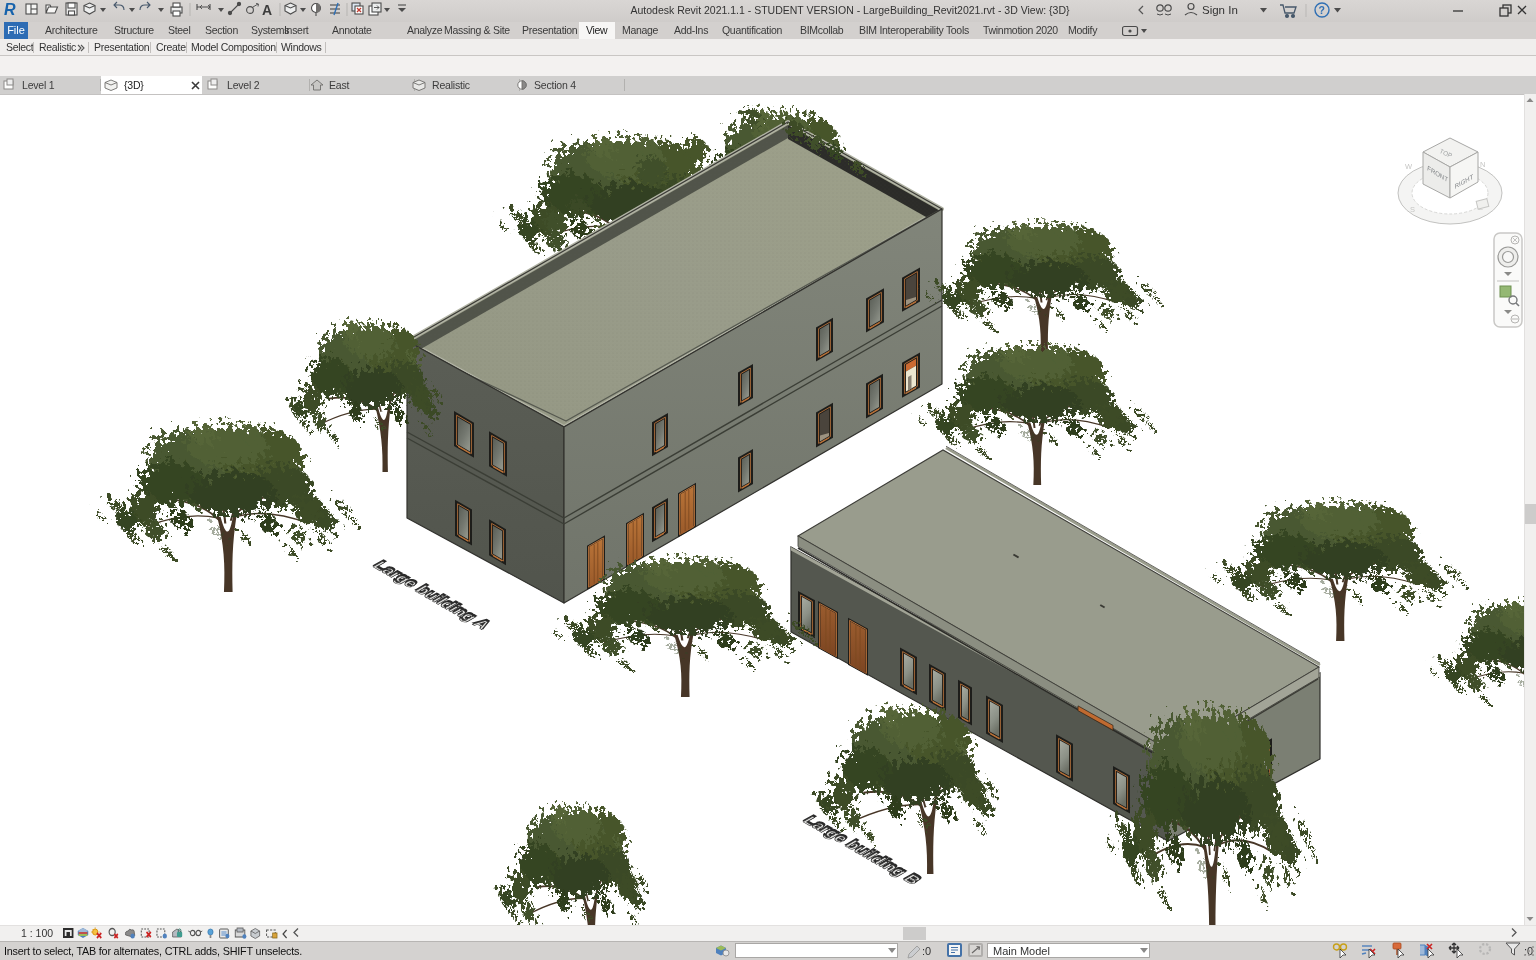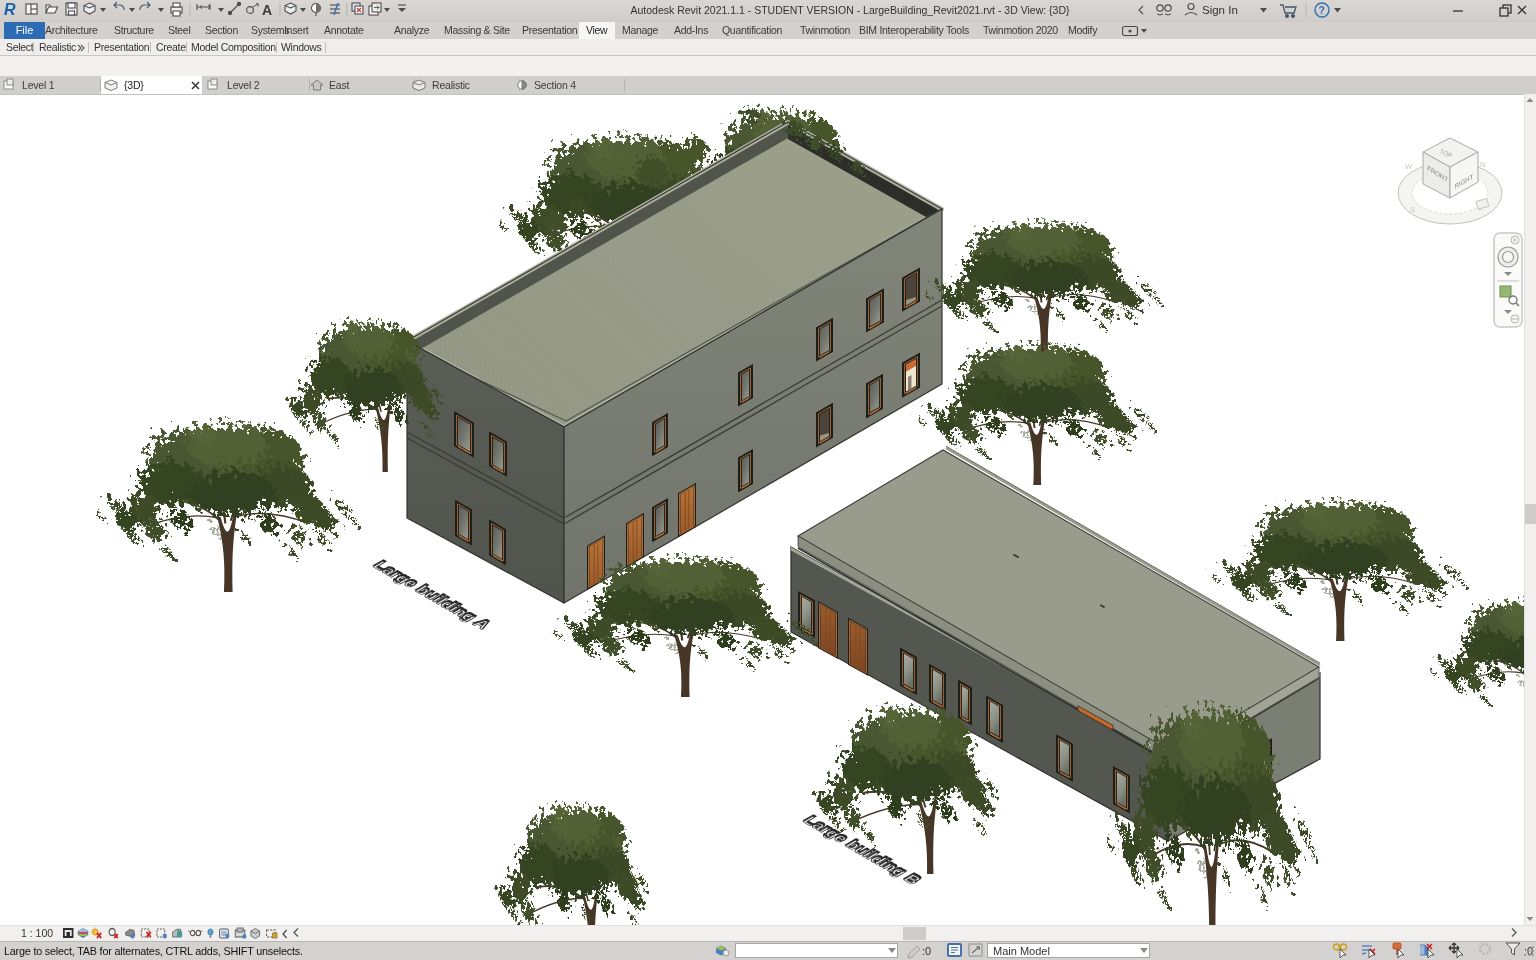--- a/index.html
+++ b/index.html
@@ -5,21 +5,21 @@
   html,body{margin:0;padding:0;width:1536px;height:960px;overflow:hidden;
     font-family:"Liberation Sans", sans-serif; background:#fff;}
   #app{position:relative;width:1536px;height:960px;background:#fff;}
   .abs{position:absolute;}
   
   #titlebar{left:0;top:0;width:1536px;height:22px;background:linear-gradient(#d9d6d4,#cfccca);}
   #titletext{left:164px;top:4px;width:1372px;text-align:center;font-size:10.5px;color:#333;}
   
   #ribbonrow{left:0;top:22px;width:1536px;height:17px;background:#d3d0ce;}
   .rtab{position:absolute;top:2px;font-size:10.5px;letter-spacing:-0.3px;color:#3a3a3a;white-space:nowrap;}
-  #filetab{left:4px;top:22px;width:41px;height:17px;background:#2d6cb4;color:#fff;text-align:center;font-size:11px;line-height:16px;}
+  #filetab{left:4px;top:22px;width:24px;height:17px;background:#2d6cb4;color:#fff;text-align:center;font-size:11px;line-height:16px;}
   #viewtab{left:579px;top:22px;width:36px;height:17px;background:#f7f6f5;}
   
   #panelrow{left:0;top:39px;width:1536px;height:16px;background:#f0eeed;border-bottom:1px solid #c9c6c4;}
   .ptxt{position:absolute;top:41px;font-size:10.5px;letter-spacing:-0.3px;color:#333;white-space:nowrap;}
   .psep{position:absolute;top:2px;width:1px;height:11px;background:#c2bfbd;}
   
   #gapstrip{left:0;top:56px;width:1536px;height:20px;background:#f3f1f0;}
   
   #tabbar{left:0;top:76px;width:1536px;height:18px;background:#d0cfce;border-bottom:1px solid #c4c2c1;}
   .vtxt{position:absolute;top:79px;font-size:10.5px;letter-spacing:-0.2px;color:#3c3c3c;white-space:nowrap;}
@@ -525,29 +525,29 @@
   </svg>
   <div id="ribbonrow" class="abs"></div>
   <div id="filetab" class="abs">File</div>
   <div id="viewtab" class="abs"></div>
   <span class="rtab" style="left:45px;top:24px">Architecture</span>
   <span class="rtab" style="left:114px;top:24px">Structure</span>
   <span class="rtab" style="left:168px;top:24px">Steel</span>
   <span class="rtab" style="left:205px;top:24px">Section</span>
   <span class="rtab" style="left:251px;top:24px">Systems</span>
   <span class="rtab" style="left:284px;top:24px">Insert</span>
-  <span class="rtab" style="left:324px;top:24px">Annotate</span>
-  <span class="rtab" style="left:394px;top:24px">Analyze</span>
+  <span class="rtab" style="left:332px;top:24px">Annotate</span>
+  <span class="rtab" style="left:407px;top:24px">Analyze</span>
   <span class="rtab" style="left:444px;top:24px">Massing &amp; Site</span>
   <span class="rtab" style="left:522px;top:24px">Presentation</span>
   <span class="rtab" style="left:586px;top:24px;color:#222">View</span>
   <span class="rtab" style="left:622px;top:24px">Manage</span>
   <span class="rtab" style="left:674px;top:24px">Add-Ins</span>
   <span class="rtab" style="left:722px;top:24px">Quantification</span>
-  <span class="rtab" style="left:800px;top:24px">Twinmotion</span>
+  <span class="rtab" style="left:800px;top:24px">BIMcollab</span>
   <span class="rtab" style="left:859px;top:24px">BIM Interoperability Tools</span>
   <span class="rtab" style="left:983px;top:24px">Twinmotion 2020</span>
   <span class="rtab" style="left:1068px;top:24px">Modify</span>
   <svg class="abs" style="left:1122px;top:25px" width="26" height="12" viewBox="0 0 26 12">
     <rect x="0.5" y="1.5" width="15" height="9" rx="2" fill="none" stroke="#4a4a4a" stroke-width="1.2"></rect>
     <circle cx="8" cy="6" r="1.6" fill="#4a4a4a"></circle>
     <path d="M19,4 l3,4 l3,-4 z" fill="#4a4a4a"></path>
   </svg>
   <div id="panelrow" class="abs"></div>
   <span class="ptxt" style="left:6px">Select</span>
@@ -685,21 +685,21 @@
       <g transform="translate(234,0)">
           <rect x="0" y="2" width="10" height="7" fill="none" stroke="#555" stroke-width="1.1" stroke-dasharray="2.5,1.5"></rect>
           <rect x="7" y="5" width="5" height="5" fill="#d8a23a" stroke="#8a6a1a" stroke-width="0.8"></rect>
         </g>
       <path d="M257,2 l-4,4 l4,4" fill="none" stroke="#444" stroke-width="1.4"></path>
     </g>
     <path d="M298,3.5 l-4,4 l4,4" fill="none" stroke="#555" stroke-width="1.3"></path>
     <path d="M1512,3.5 l4,4 l-4,4" fill="none" stroke="#555" stroke-width="1.3"></path>
   </svg>
   <div id="statusbar" class="abs"></div>
-  <div id="statustext" class="abs">Large to select, TAB for alternates, CTRL adds, SHIFT unselects.</div>
+  <div id="statustext" class="abs">Insert to select, TAB for alternates, CTRL adds, SHIFT unselects.</div>
   <svg class="abs" style="left:700px;top:941px" width="836" height="19" viewBox="0 0 836 19">
     <g transform="translate(16,3)">
       <polygon points="0,4 5,1.5 10,4 10,9 5,11.5 0,9" fill="#4f81bd"></polygon>
         <polygon points="0,4 5,6.5 10,4 5,1.5" fill="#9bbb59"></polygon>
       <circle cx="10" cy="9" r="3" fill="#e8e8e8" stroke="#888" stroke-width="0.8"></circle>
     </g>
     <rect x="35.5" y="2.5" width="162" height="14" fill="#fff" stroke="#a9a7a5"></rect>
     <path d="M188,7 l4,5 l4,-5 z" fill="#8a8988"></path>
     <g transform="translate(207,3)" opacity="0.75">
         <path d="M2,10 l8,-8 l3,3 l-8,8 l-4,1 z" fill="#c8ccd0" stroke="#8a8a8a" stroke-width="0.9"></path>

